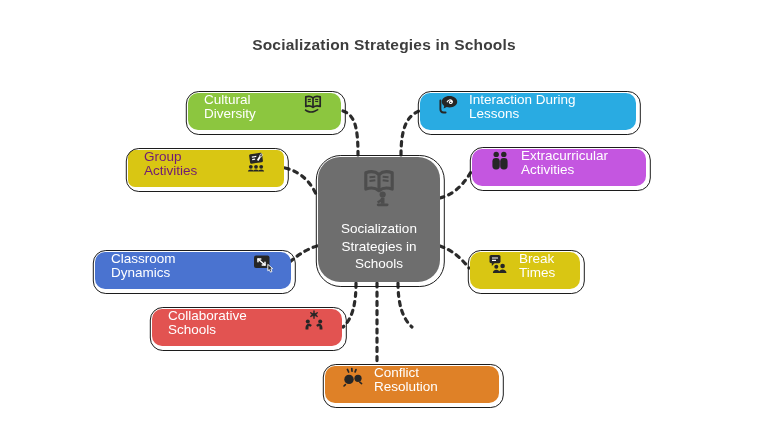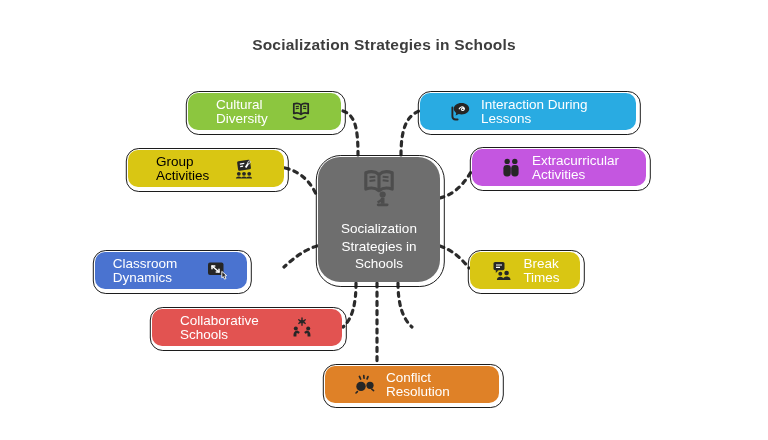--- a/index.html
+++ b/index.html
@@ -1,31 +1,31 @@
 <!DOCTYPE html>
 <html><head>
 <meta charset="utf-8">
 <style>
   html,body{margin:0;padding:0;}
   body{font-family:"Liberation Sans",sans-serif;}
   .stage{position:relative;width:768px;height:440px;background:#ffffff;overflow:hidden;}
   .title{position:absolute;left:0;right:0;top:36px;text-align:center;
          font-size:15.5px;font-weight:bold;letter-spacing:.2px;}
   
-  .node{position:absolute;display:flex;align-items:center;justify-content:center;
+  .node{position:absolute;display:flex;justify-content:center;
         gap:9px;border-radius:10px;color:#fff;font-size:13.5px;line-height:1;
-        padding:0 28px;box-sizing:border-box;}
+        padding:0 16px;box-sizing:border-box;}
   .node::before{content:"";position:absolute;inset:-3.5px;border:1.6px solid #1c1c1c;
         border-radius:13px;transform:translate(.8px,1px);pointer-events:none;}
   .node .icon{display:flex;flex:0 0 auto;}
   .n1{left:188px;top:93px;width:153px;height:37px;}
   .n2{left:420px;top:93px;width:216px;height:37px;}
   .n3{left:128px;top:150px;width:156px;height:37px;}
   .n4{left:472px;top:149px;width:174px;height:37px;}
-  .n5{left:95px; top:252px;width:152px;height:37px;gap:28px;}
+  .n5{left:95px; top:252px;width:196px;height:37px;gap:28px;}
   .n6{left:470px;top:252px;width:110px;height:37px;}
   .n7{left:152px;top:309px;width:190px;height:37px;}
   .n8{left:413px;top:309px;width:197px;height:37px;}
   .n9{left:293px;top:366px;width:174px;height:37px;margin-left:32px;}
   
   .center{position:absolute;left:318px;top:157px;width:122px;height:125px;
         border-radius:22px;display:flex;flex-direction:column;align-items:center;
         justify-content:center;gap:5px;color:#fff;text-align:center;
         font-size:13.5px;line-height:1.32;padding:0 8px;box-sizing:border-box;}
   .center::before{content:"";position:absolute;inset:-3.5px;border:1.6px solid #1c1c1c;
@@ -96,21 +96,21 @@
     <span class="icon">
       <svg viewBox="0 0 24 24" width="24" height="24">
         <path d="M13.5 3C9 3 5.8 5.5 5.8 8.7C5.8 10.4 6.7 11.9 8.2 12.9L7.6 15.6L10.8 14C11.6 14.2 12.5 14.4 13.5 14.4C18 14.4 21.2 11.9 21.2 8.7C21.2 5.5 18 3 13.5 3Z" fill="#262626"></path>
         <path d="M11 9.2C11.8 6.9 14.6 6.3 15.9 7.6C17.2 8.9 16 10.6 14.6 10.5C13.4 10.4 13 9.3 13.7 8.6C14.4 7.9 15.6 8.3 15.7 9.3" fill="none" stroke="#FFFFFF" stroke-width="1.1"></path>
         <path d="M4.4 7.5V16.3C4.4 18.3 5.7 19.5 7.6 19.5H9.6" fill="none" stroke="#262626" stroke-width="1.9" stroke-linecap="round"></path>
       </svg>
     </span>
     <span>Interaction During Lessons</span>
   </div>
 
-  <div class="node n3" style="background-color: rgb(217, 198, 19); color: #000000;">
+  <div class="node n3" style="background-color: rgb(217, 198, 19); color: #701a75; border-radius: 7px;">
     <span>Group Activities</span>
     <span class="icon">
       <svg viewBox="0 0 24 24" width="24" height="24">
         <g transform="rotate(-8 12 8)">
           <rect x="5.5" y="3.5" width="13" height="9.5" rx="1.4" fill="#262626"></rect>
           <path d="M8 6.5 H12.5 M8 9 H11" stroke="#FFFFFF" stroke-width="1.2" fill="none"></path>
           <path d="M12.6 10.2 L15.6 6.6 L17 7.8 L14 11.4 Z" fill="#FFFFFF"></path>
           <path d="M15.9 6.2 L17.5 4.4 L19 5.7 L17.4 7.5 Z" fill="#262626" stroke="#FFFFFF" stroke-width="0.7"></path>
         </g>
         <circle cx="6.8" cy="16.8" r="1.9" fill="#262626"></circle>

